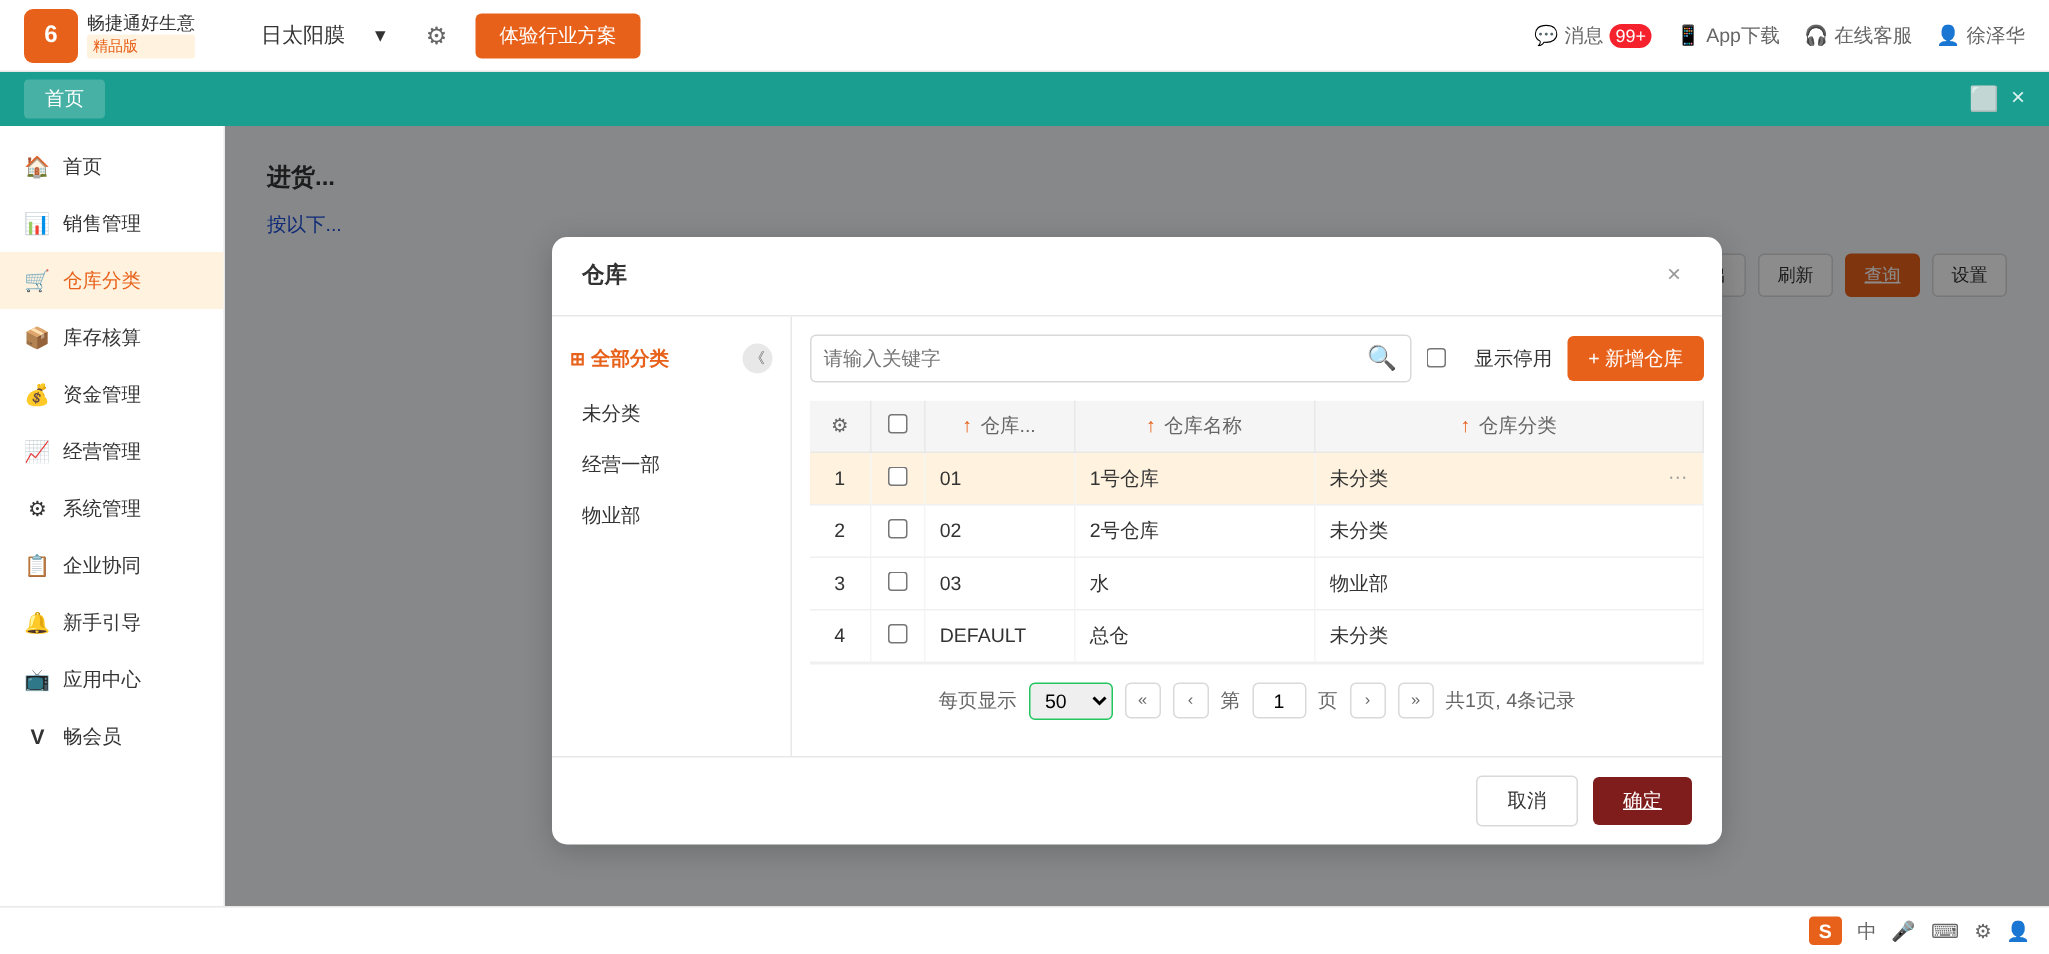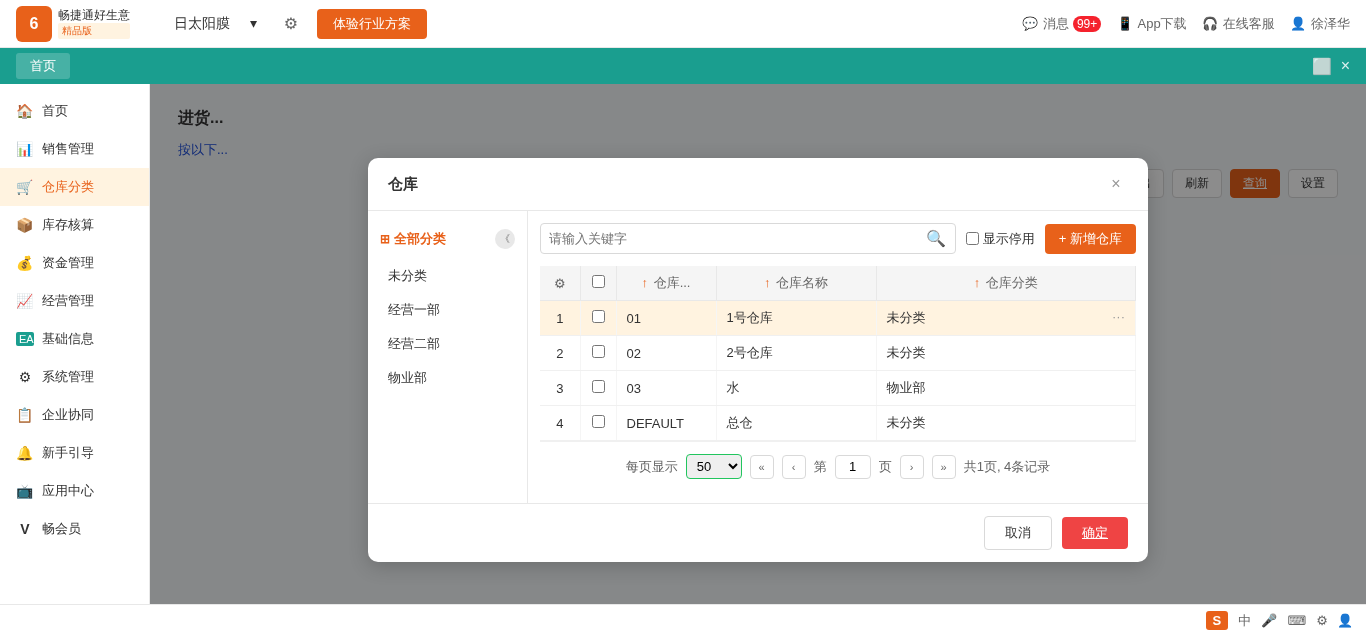--- a/index.html
+++ b/index.html
@@ -268,21 +268,21 @@
     .search-box input {
       border: none;
       outline: none;
       font-size: 13px;
       color: #be185d;
       width: 100%;
     }
     .checkbox-label {
       display: flex;
       align-items: center;
-      gap: 4px;
+      gap: 19px;
       font-size: 13px;
       color: #333;
       cursor: pointer;
     }
     .add-btn {
       background: #e8611a;
       color: #fff;
       border: none;
       padding: 6px 14px;
       border-radius: 4px;
@@ -376,21 +376,21 @@
       padding: 7px 20px;
       border: 1px solid #d9d9d9;
       background: #fff;
       border-radius: 4px;
       font-size: 13px;
       cursor: pointer;
       color: #333;
     }
     .btn-confirm {
       padding: 7px 20px;
-      background: #ef4444;
+      background: #7f1d1d;
       color: #fff;
       border: none;
       border-radius: 4px;
       font-size: 13px;
       cursor: pointer;
       text-decoration: underline;
     }
 
     
     .bg-content {
@@ -487,24 +487,20 @@
       <span class="sidebar-item-icon">📦</span>
       <span>库存核算</span>
     </div>
     <div class="sidebar-item">
       <span class="sidebar-item-icon">💰</span>
       <span>资金管理</span>
     </div>
     <div class="sidebar-item">
       <span class="sidebar-item-icon">📈</span>
       <span>经营管理</span>
-    </div>
-    <div class="sidebar-item">
-      <span class="sidebar-item-icon" style="font-size:11px;background:#1a9e8f;color:#fff;padding:1px 3px;border-radius:2px;">EA</span>
-      <span>基础信息</span>
     </div>
     <div class="sidebar-item">
       <span class="sidebar-item-icon">⚙</span>
       <span>系统管理</span>
     </div>
     <div class="sidebar-item">
       <span class="sidebar-item-icon">📋</span>
       <span>企业协同</span>
     </div>
     <div class="sidebar-item">
@@ -555,23 +551,20 @@
                 <span style="font-size:12px;">⊞</span>
                 <span>全部分类</span>
               </div>
               <div class="collapse-btn">《</div>
             </div>
             <div class="modal-cat-item">
               <span>未分类</span>
             </div>
             <div class="modal-cat-item">
               <span>经营一部</span>
-            </div>
-            <div class="modal-cat-item">
-              <span>经营二部</span>
             </div>
             <div class="modal-cat-item">
               <span>物业部</span>
             </div>
           </div>
 
           <div class="modal-content">
 
             <div class="modal-toolbar">
               <div class="search-box">

